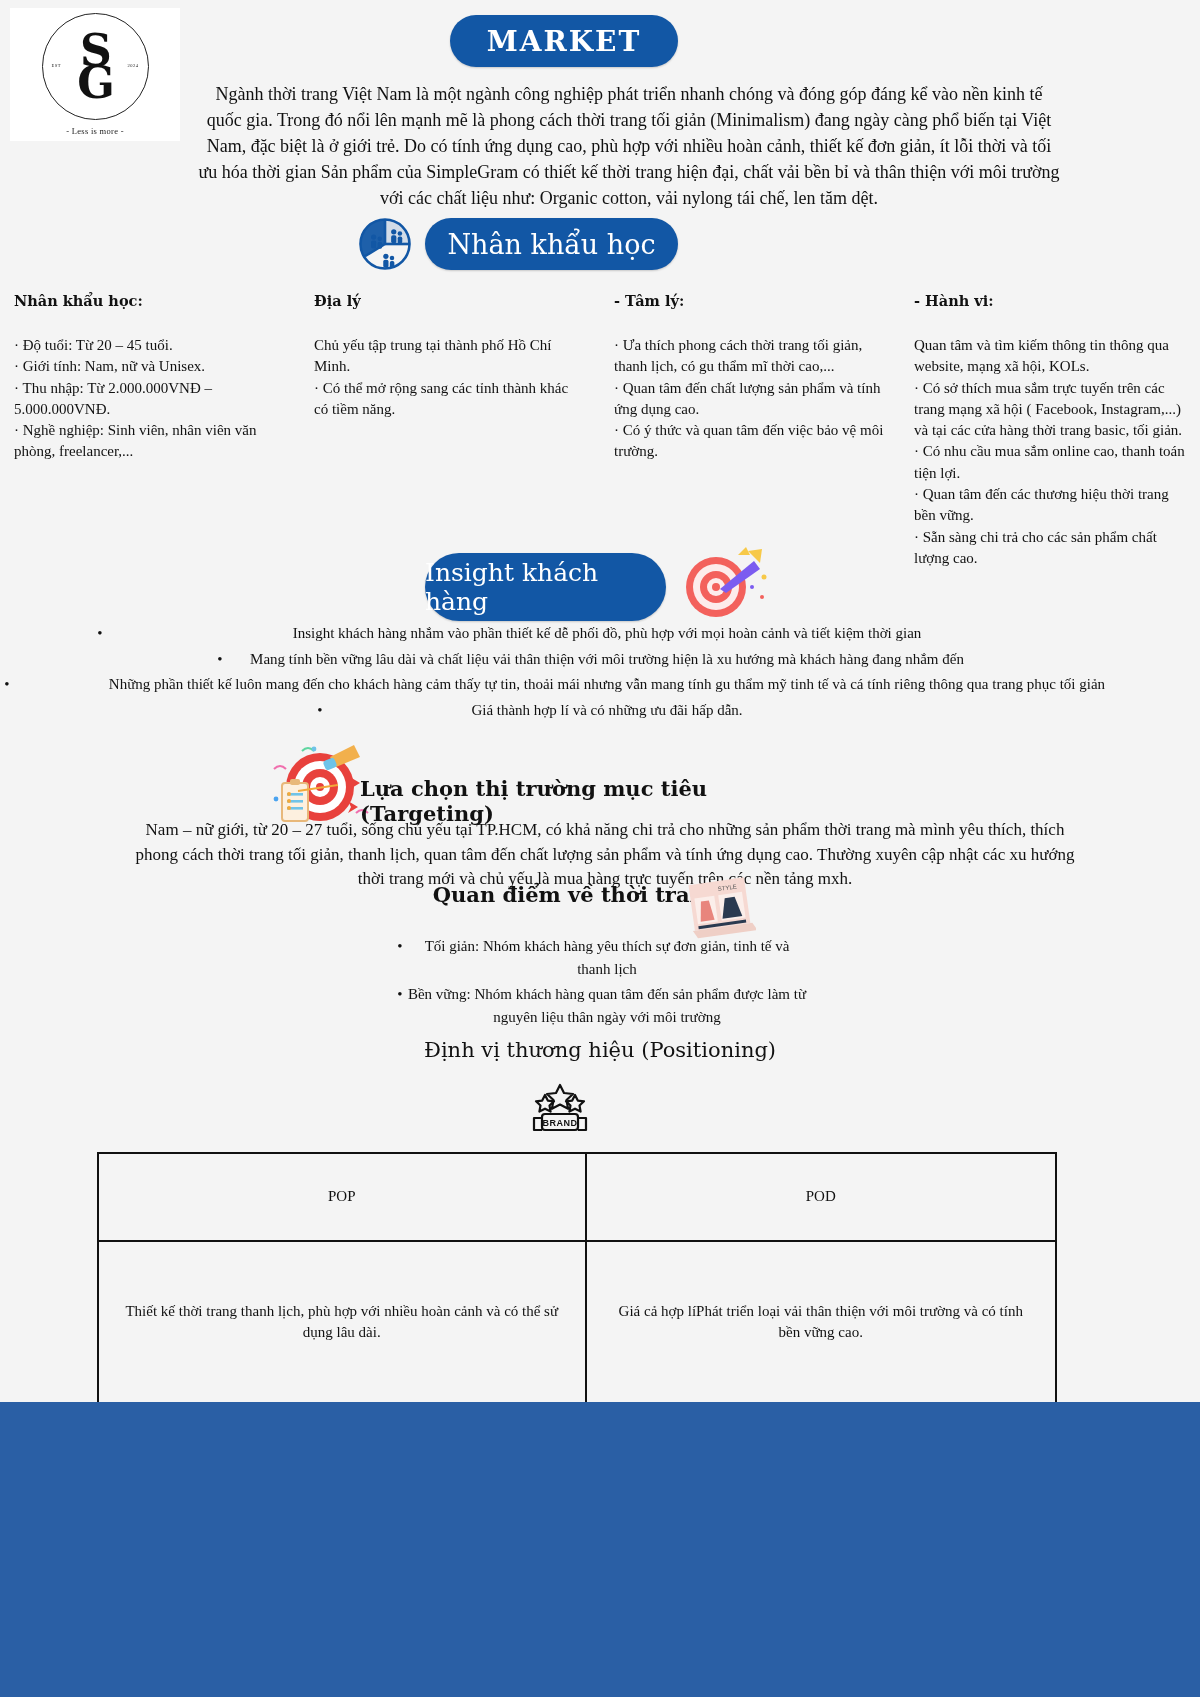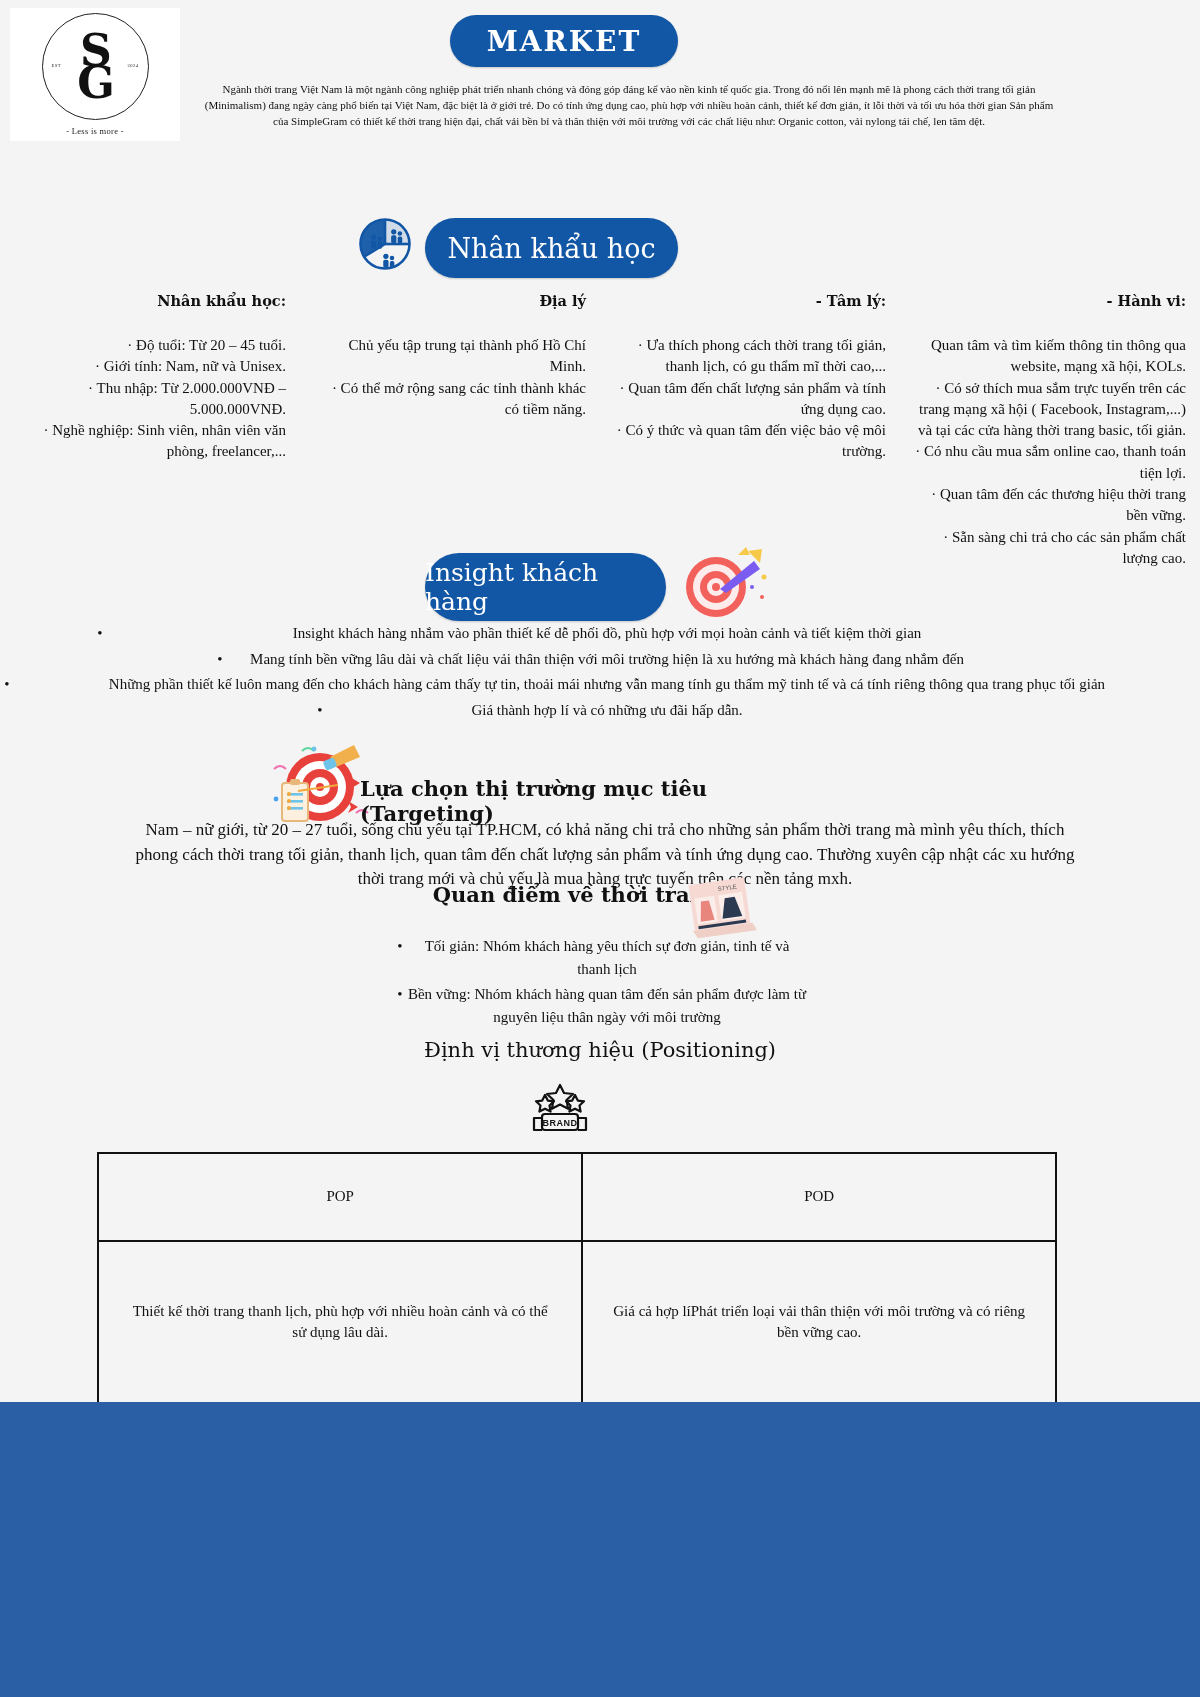--- a/index.html
+++ b/index.html
@@ -32,35 +32,35 @@
   .logo-tag{font-size:8.5px;letter-spacing:.3px;color:#222;margin-top:6px;}
 
   
   .pill{
     background:#1257a5;color:#fff;border-radius:34px;
     display:flex;align-items:center;justify-content:center;
     font-family:"DejaVu Serif",serif;font-weight:700;
     box-shadow:0 1px 2px rgba(0,0,0,.18);
   }
   .pill-market{position:absolute;left:450px;top:15px;width:228px;height:52px;font-size:28px;letter-spacing:2px;}
-  .pill-demo{position:absolute;left:425px;top:218px;width:253px;height:60px;font-size:27px;font-weight:400;}
+  .pill-demo{position:absolute;left:425px;top:218px;width:253px;height:52px;font-size:27px;font-weight:400;}
   .pill-insight{position:absolute;left:425px;top:553px;width:241px;height:68px;font-size:25px;font-weight:400;}
 
   
   .intro{
     position:absolute;left:198px;top:82px;width:862px;
-    text-align:center;font-size:11px;line-height:1.44;color:#111;
+    text-align:center;font-size:18px;line-height:1.44;color:#111;
   }
 
   
   .demo-icon{position:absolute;left:357px;top:216px;width:56px;height:56px;}
 
   
   .cols{position:absolute;left:0;top:292px;width:1200px;display:flex;}
-  .col{flex:1;padding:0 14px;box-sizing:border-box;text-align:right;}
+  .col{flex:1;padding:0 14px;box-sizing:border-box;text-align:left;}
   .col-h{font-weight:700;font-size:14.5px;font-family:"DejaVu Serif",serif;margin-bottom:26px;}
   .col-b{font-size:15px;line-height:1.42;}
 
   
   .insight-icon{position:absolute;left:676px;top:543px;width:96px;height:78px;}
 
   
   .ins-list{position:absolute;left:0px;top:622px;width:1200px;font-size:15px;line-height:1.5;}
   .ins-item{display:flex;justify-content:center;margin:0 0 3px 0;}
   .ins-item .bul{width:14px;text-align:center;flex:0 0 14px;line-height:1.5;}
@@ -279,20 +279,20 @@
   </svg>
 
   <table class="pos-table">
     <tbody>
         <tr>
       <th>POP</th>
       <th>POD</th>
     </tr>
     <tr>
       <td>Thiết kế thời trang thanh lịch, phù hợp với nhiều hoàn cảnh và có thể sử dụng lâu dài.</td>
-      <td>Giá cả hợp líPhát triển loại vải thân thiện với môi trường và có riêng bền vững cao.</td>
+      <td>Giá cả hợp líPhát triển loại vải thân thiện với môi trường và có tính bền vững cao.</td>
     </tr>
   </tbody>
     </table>
 
   <div class="footer"></div>
 
 </div>
 
 </body></html>

